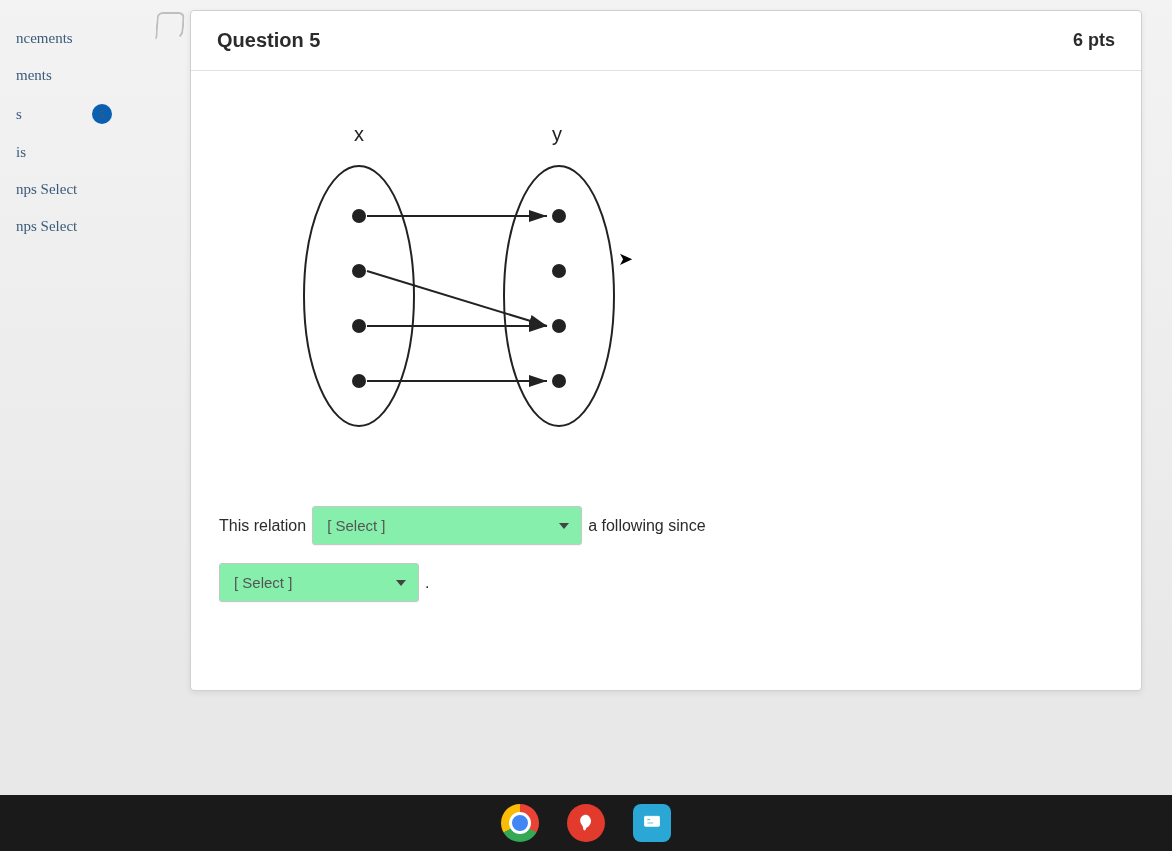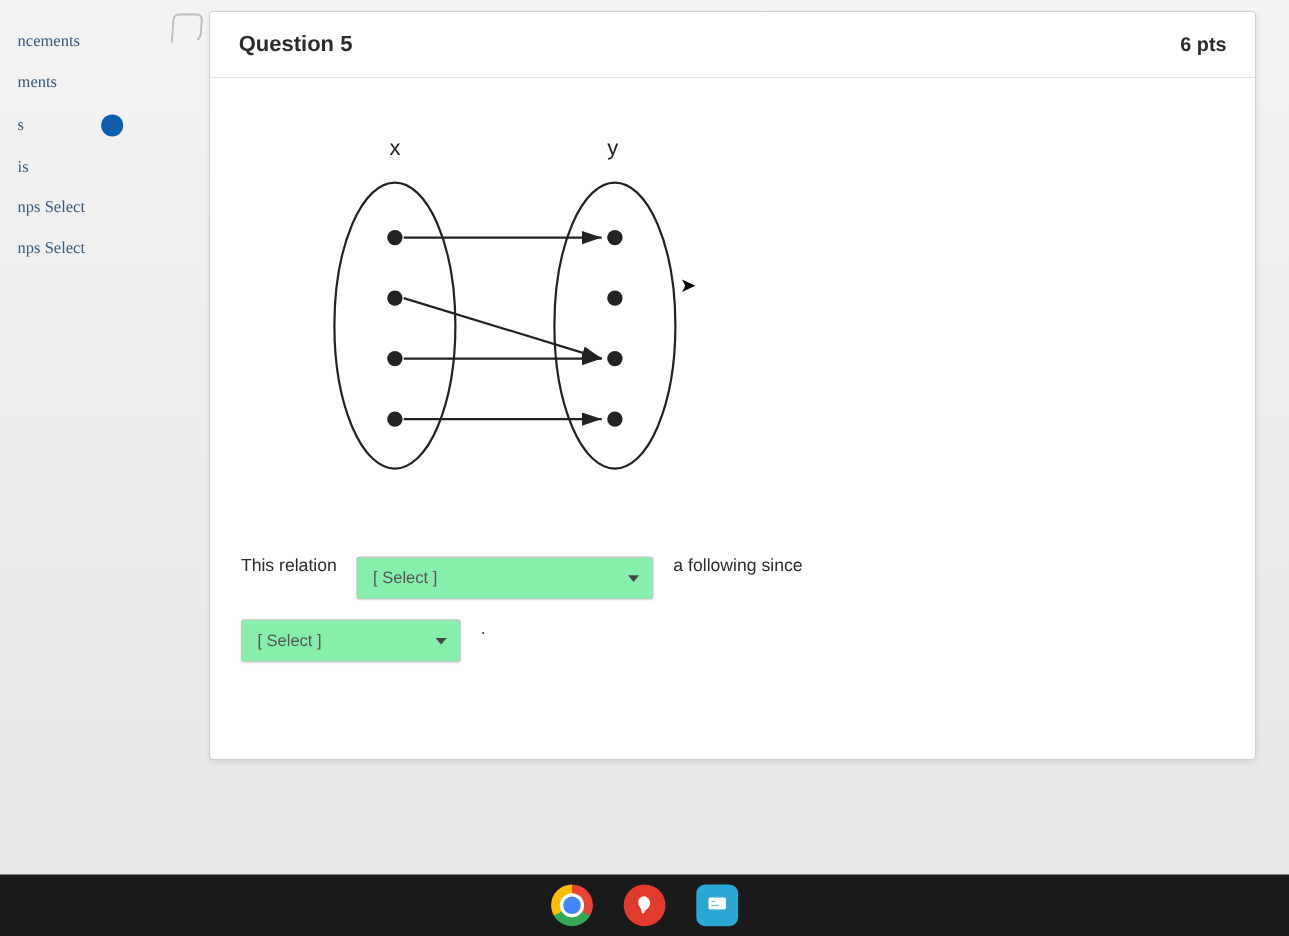--- a/index.html
+++ b/index.html
@@ -77,21 +77,22 @@
   .card-header .pts { font-size:18px; color:#2b2b2b; font-weight:600; }
   .card-body {
     padding: 40px 28px 70px 28px;
     font-size:17px;
     color:#2b2b2b;
   }
   .prompt { margin-bottom: 30px; }
   .diagram-wrap { margin: 10px 0 60px 50px; }
   .answer-row {
     display:flex;
-    gap:18px;
+    align-items:center;
+    gap:6px;
     flex-wrap:wrap;
     margin-bottom:18px;
     font-size:16px;
   }
   .select-box {
     border:1px solid #c7c7c7;
     background:#86efac;
     padding:10px 36px 10px 14px;
     font-size:15px;
     color:#555;

